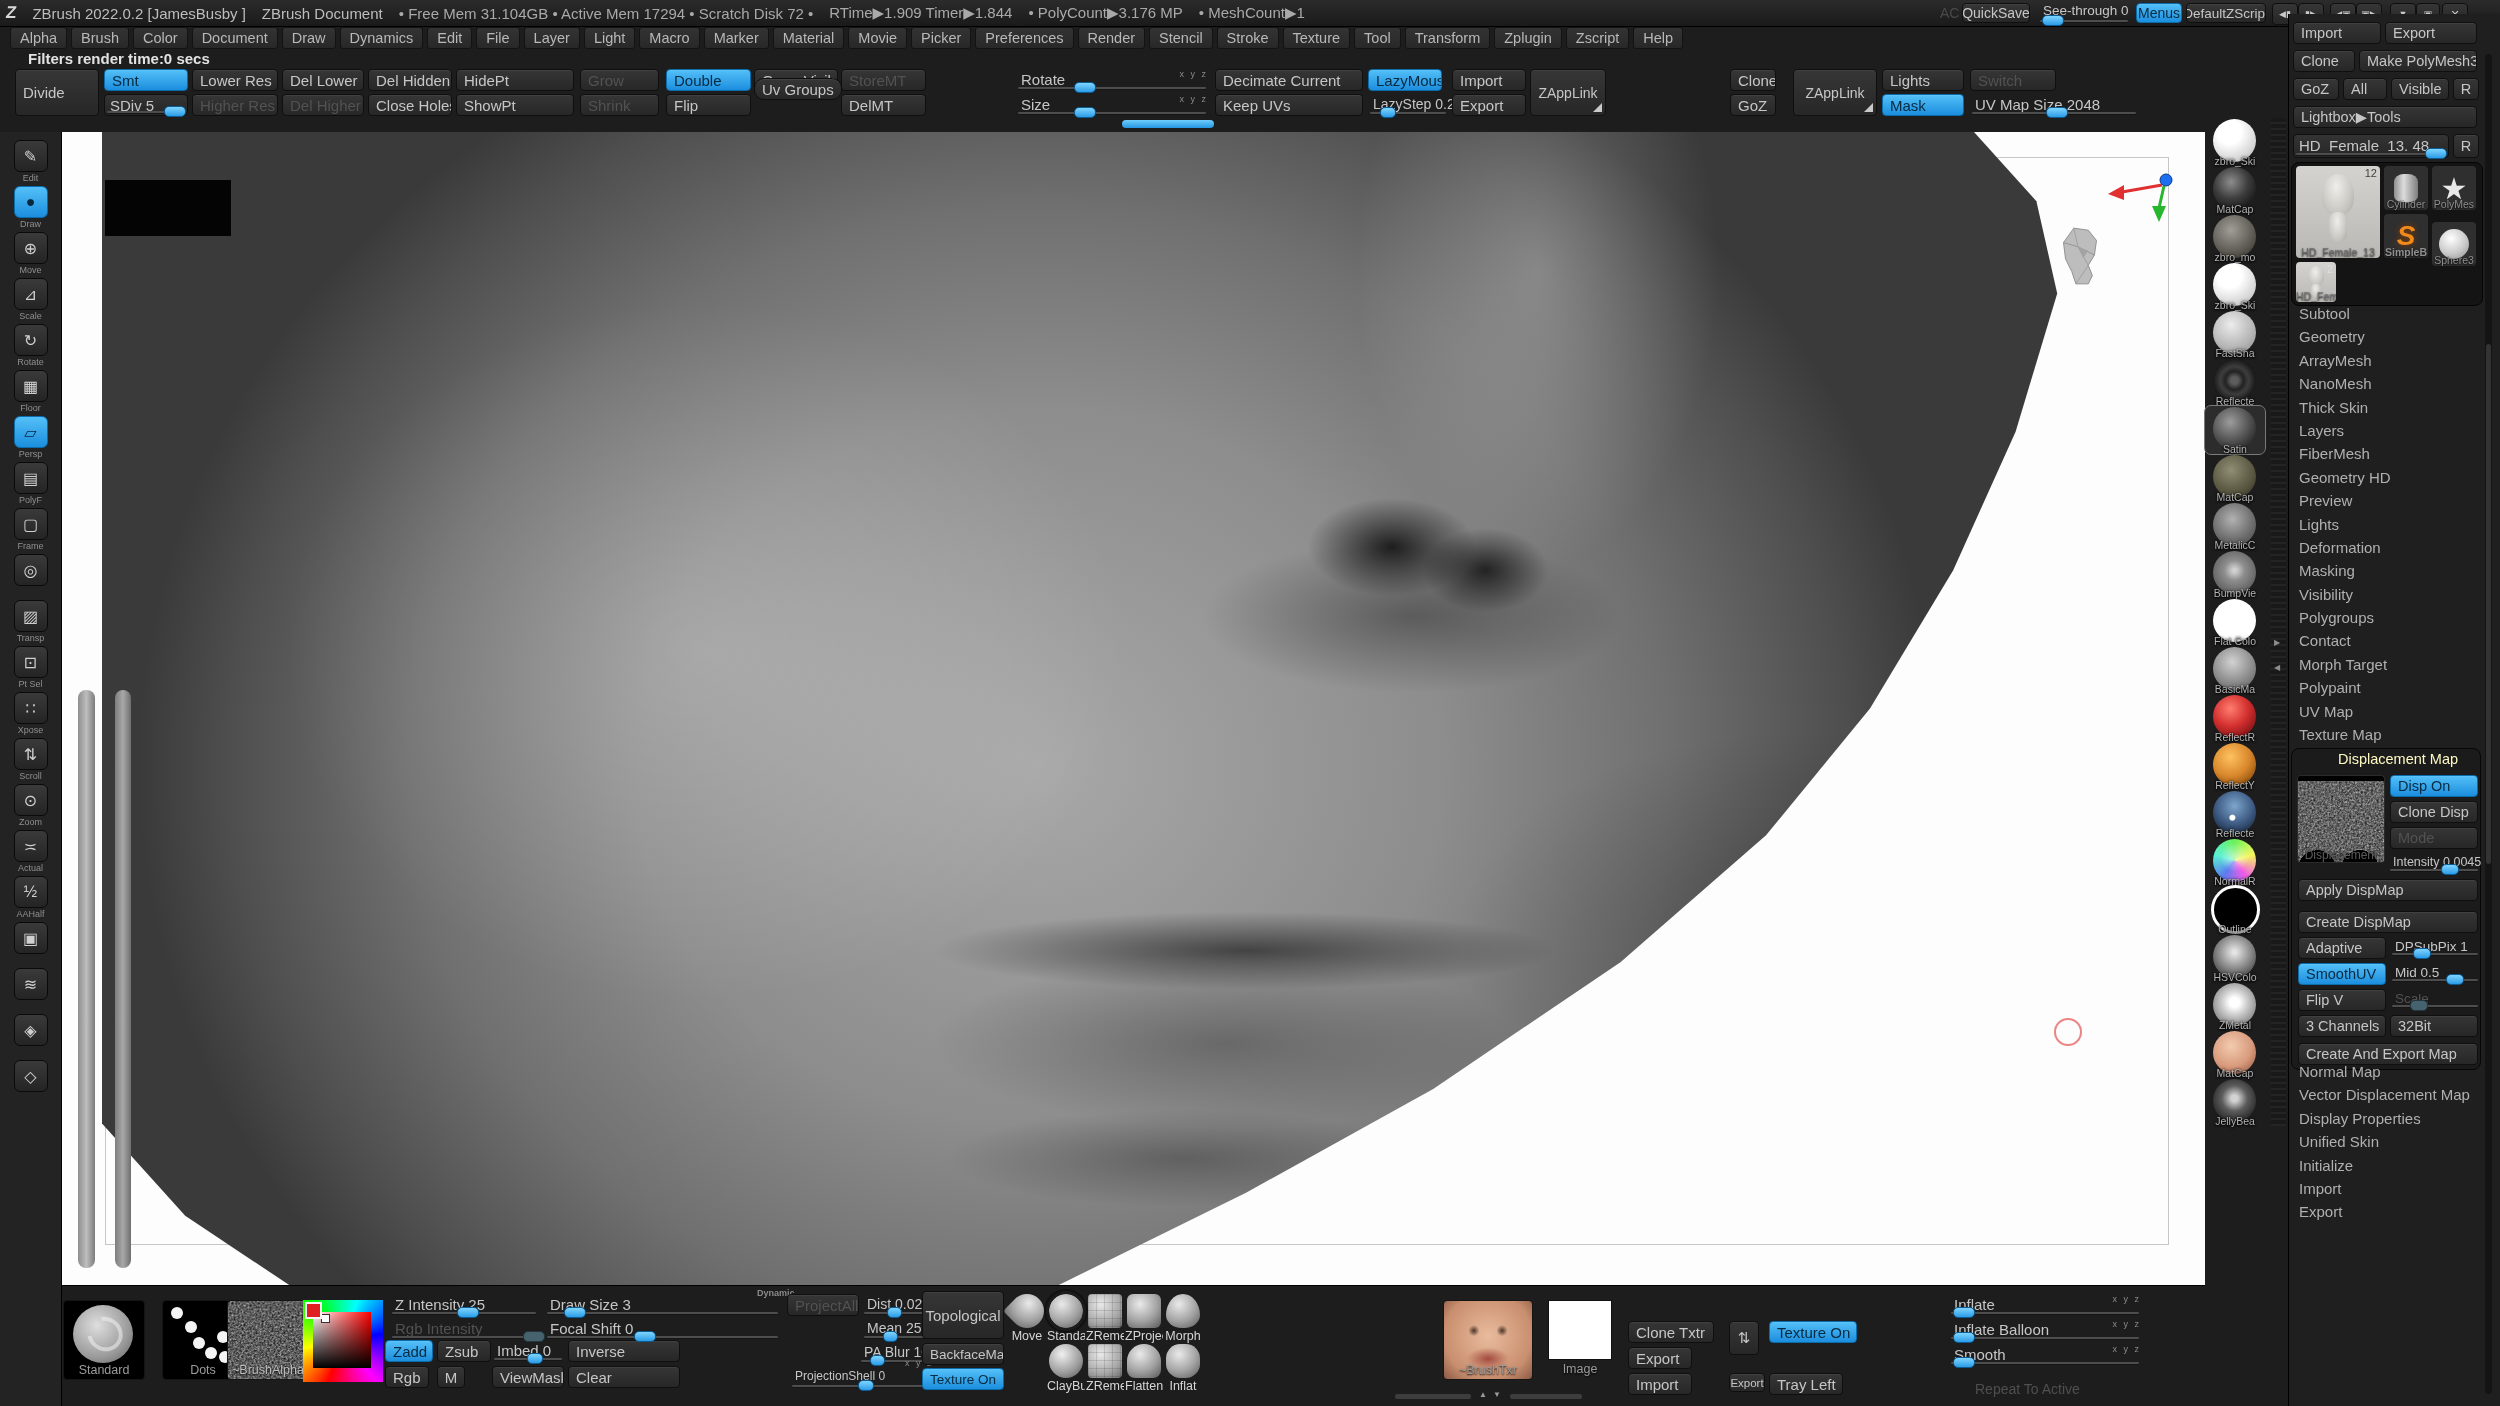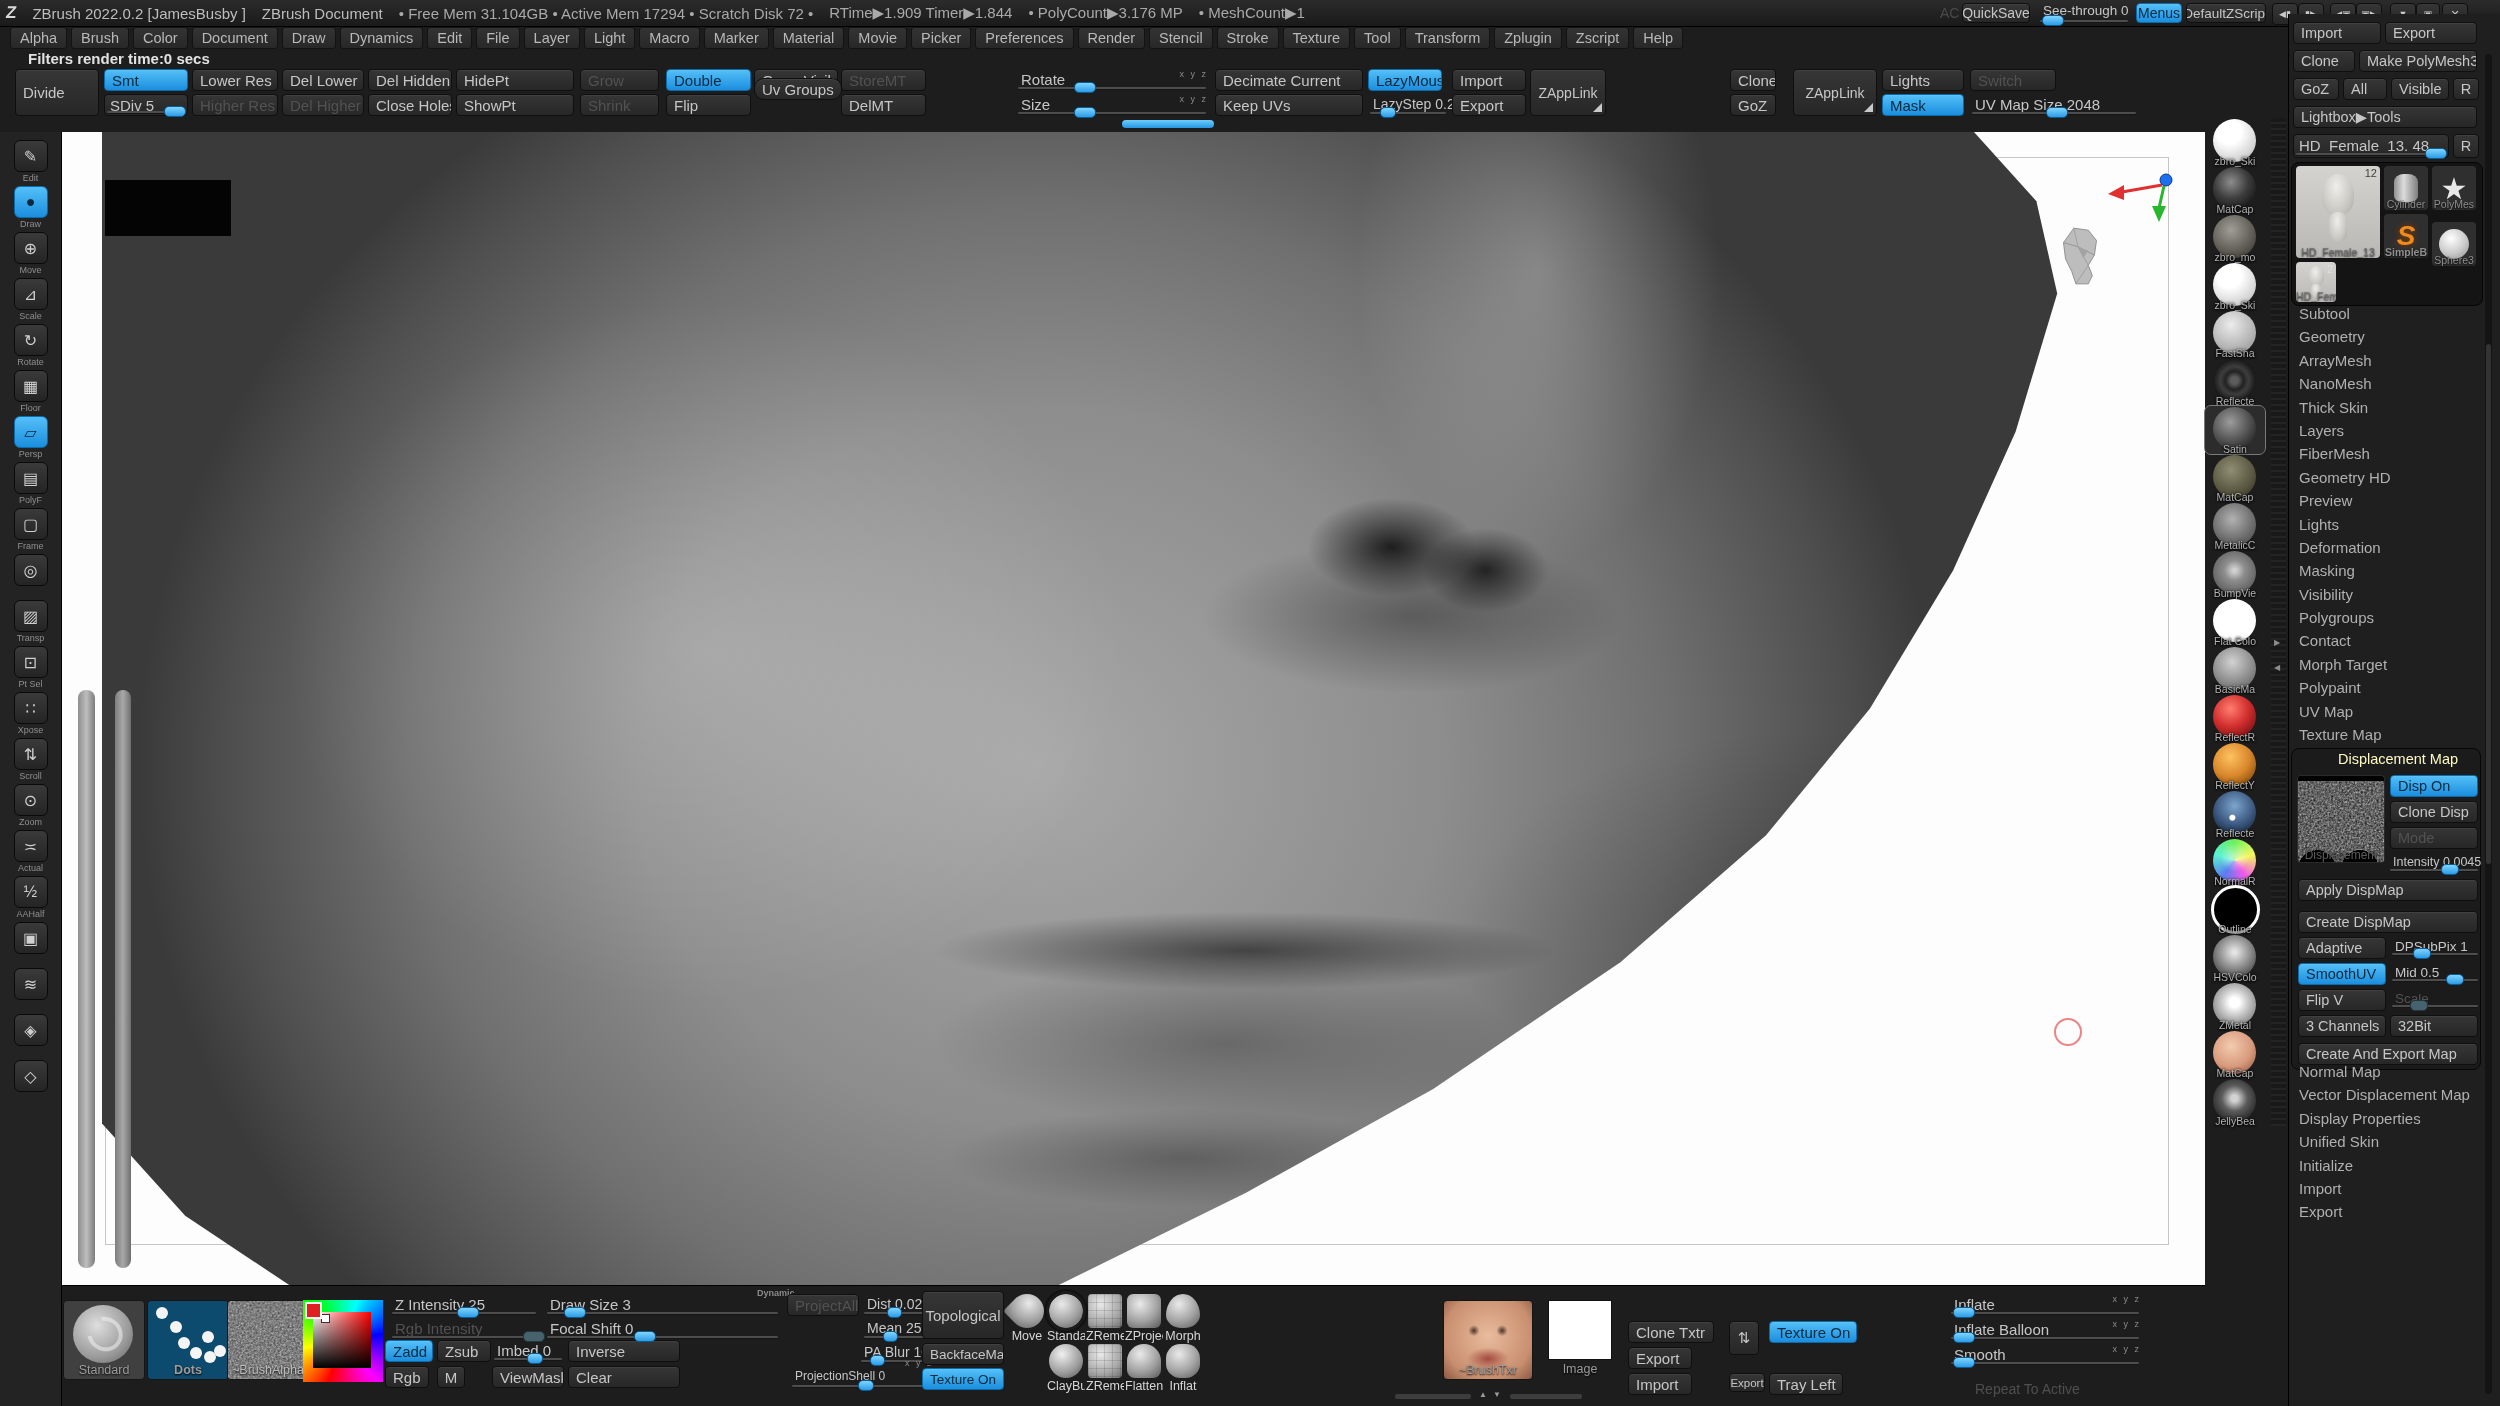--- a/index.html
+++ b/index.html
@@ -117,21 +117,21 @@
   #dispthumbwrap{position:absolute;left:5px;top:26px;width:86px;height:86px;background:#0c0c0c;border:1px solid #2a2a2a;border-radius:3px;overflow:hidden;}
   #dispthumbwrap .ov{position:absolute;inset:0;background:
       linear-gradient(#000 0 6%,transparent 6%),
       radial-gradient(circle 30px at 22% 108%, #000 62%, transparent 63%),
       radial-gradient(circle 30px at 72% 108%, #000 62%, transparent 63%);}
   #scrollbar{position:absolute;left:196px;top:40px;width:7px;height:1340px;background:#141414;border-radius:3px;}
   #scrollbar i{position:absolute;left:1px;width:5px;top:290px;height:520px;background:#333;border-radius:3px;}
 
   
   #bottomshelf{position:absolute;left:62px;top:1285px;width:2143px;height:121px;background:#1d1d1d;border-top:1px solid #000;}
-  .bthumb{position:absolute;top:14px;width:80px;height:78px;background:#404040;border:1px solid #151515;border-radius:4px;overflow:hidden;}
+  .bthumb{position:absolute;top:14px;width:80px;height:78px;background:#000000;border:1px solid #151515;border-radius:4px;overflow:hidden;}
   .bthumb .tlab{font-size:12.5px;color:#9c9c9c;bottom:2px;}
   .sphere-std{position:absolute;left:9px;top:4px;width:60px;height:58px;border-radius:50%;background:radial-gradient(circle at 40% 35%,#dedede,#9c9c9c 60%,#676767 95%);}
   .sphere-std:after{content:"";position:absolute;left:14px;top:12px;width:28px;height:26px;border:4px solid rgba(240,240,240,.55);border-left-color:transparent;border-radius:50%;transform:rotate(35deg);}
   .dots{position:absolute;left:8px;top:6px;width:12px;height:12px;border-radius:50%;background:#f4f4f4;
     box-shadow:14px 14px 0 #f4f4f4, 22px 30px 0 #f4f4f4, 34px 40px 0 #f4f4f4, 48px 44px 0 #f4f4f4, 58px 38px 0 #f4f4f4, 46px 24px 0 #f4f4f4;}
   #colorpicker{position:absolute;left:241px;top:14px;width:80px;height:82px;
     background:conic-gradient(from 200deg,#ff0000,#ffff00,#00ff00,#00ffff,#0000ff,#ff00ff,#ff0000);}
   #cpinner{position:absolute;left:10px;top:12px;width:58px;height:56px;
     background:linear-gradient(to bottom,rgba(0,0,0,0),#000),linear-gradient(to right,#fff,#ff0000);}
   #cpswatch{position:absolute;left:2px;top:2px;width:13px;height:13px;background:#e02020;border:2px solid #f5f5f5;}
@@ -651,21 +651,21 @@
     <div id="scrollbar">
         <i></i>
       </div>
   </div>
 
   <div id="bottomshelf">
     <div class="bthumb" style="left:1px;">
       <span class="sphere-std"></span>
       <span class="tlab">Standard</span>
     </div>
-    <div class="bthumb" style="left:85px;background:#0c4a6e;font-weight:bold;">
+    <div class="bthumb" style="left:100px;background:#000000;">
       <span class="dots"></span>
       <span class="tlab">Dots</span>
     </div>
     <div class="bthumb" style="left:165px;">
       <svg width="80" height="78">
           <rect width="80" height="78" filter="url(#nz)"></rect>
         </svg>
       <span class="tlab" style="color:#bdbdbd;">~BrushAlpha</span>
     </div>
     <div id="colorpicker">

